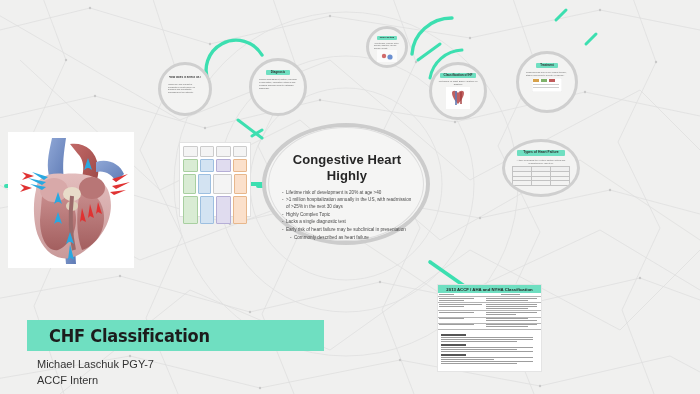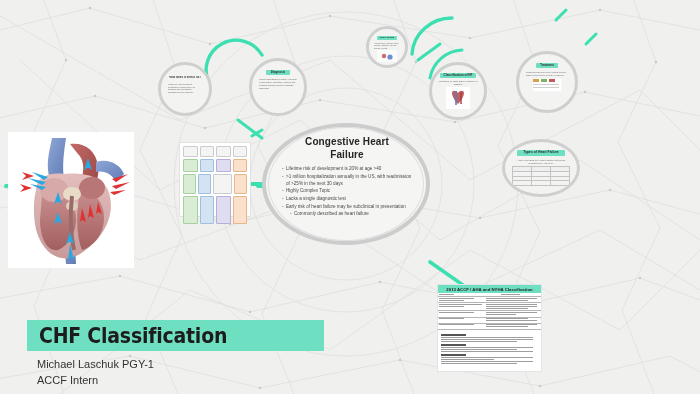--- a/index.html
+++ b/index.html
@@ -57,42 +57,42 @@
   #main-ring2{
     position:absolute;left:268px;top:127px;width:156px;height:114px;
     border-radius:50%;
     border:1px solid #dedede;box-sizing:border-box;
   }
   #main-content{
     position:absolute;left:276px;top:132px;width:142px;height:106px;
   }
   #main-title{
     text-align:center;font-weight:bold;color:#262626;
-    font-size:10px;line-height:1.25;letter-spacing:.1px;
-    margin:4px 0 4px 0;
+    font-size:13px;line-height:1.25;letter-spacing:.1px;
+    margin:20px 0 4px 0;
   }
   .bullets{
     list-style:none;margin:0;padding:0 4px 0 6px;
     color:#4a4a4a;font-size:4.6px;line-height:1.55;
   }
   .bullets li{position:relative;padding-left:4px;margin-bottom:.5px;}
   .bullets li:before{content:"-";position:absolute;left:0;top:0;}
   .bullets li.sub{padding-left:12px;}
   .bullets li.sub:before{left:8px;}
 
   
   #title-banner{
     position:absolute;left:27px;top:320px;width:297px;height:31px;
     background:#6fdfc1;
     display:flex;align-items:center;
   }
   #title-text{
     font-family:"DejaVu Sans Condensed","Liberation Sans",sans-serif;
-    font-weight:bold;font-size:21px;color:#1c1c1c;
-    margin-left:12px;letter-spacing:-.2px;
+    font-weight:bold;font-size:18px;color:#1c1c1c;
+    margin-left:22px;letter-spacing:-.2px;
   }
   #subtitle{
     position:absolute;left:37px;top:357px;width:320px;
     font-size:11px;color:#333333;line-height:1.45;
   }
   #subtitle div{white-space:nowrap;}
 
   
   #heart-card{
     position:absolute;left:8px;top:132px;width:126px;height:136px;
@@ -320,21 +320,21 @@
       <div class="fc-box fc-p" style="height:26px"></div>
       <div class="fc-box fc-o" style="height:26px"></div>
     </div>
   </div>
 
   <div id="main-circle"></div>
   <div id="main-ring2"></div>
   <div id="main-content">
     <div id="main-title">
       <span>Congestive Heart</span><br>
-      <span>Failure</span>
+      <span>Highly</span>
     </div>
     <ul class="bullets">
       <li>Lifetime risk of development is 20% at age &gt;40</li>
       <li>&gt;1 million hospitalization annually in the US, with readmission of &gt;25% in the next 30 days</li>
       <li>Highly Complex Topic</li>
       <li>Lacks a single diagnostic test</li>
       <li>Early risk of heart failure may be subclinical in presentation</li>
       <li class="sub">Commonly described as heart failure</li>
     </ul>
   </div>
@@ -500,17 +500,17 @@
         <span class="ln s"></span>
       <span class="ln l"></span>
         <span class="ln m"></span>
     </div>
   </div>
 
   <div id="title-banner">
     <div id="title-text">CHF Classification</div>
   </div>
   <div id="subtitle">
-    <div>Michael Laschuk PGY-1</div>
+    <div>Michael Laschuk PGY-7</div>
     <div>ACCF Intern</div>
   </div>
 
 </div>
 
 </body></html>

